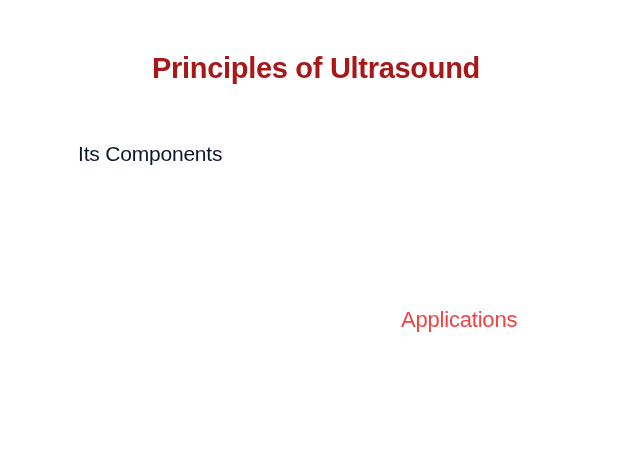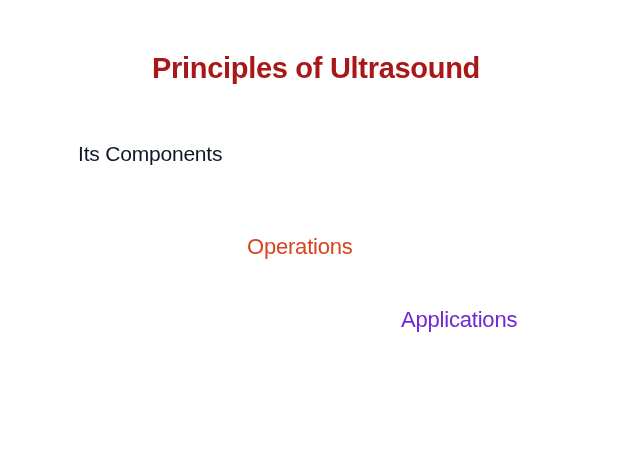--- a/index.html
+++ b/index.html
@@ -51,29 +51,28 @@
     font-weight: normal;
     color: #D8441F;
   }
 
   
   #line-applications {
     left: 401px;
     top: 307px;
     font-size: 22px;
     font-weight: normal;
-    color: #6d28d9;
+    color: #ef4444;
   }
 </style>
 </head>
 <body>
 
 <div id="slide">
 
   <div class="slide-text" id="title">Principles of Ultrasound</div>
 
   <div class="slide-text" id="line-components">Its Components</div>
 
-  <div class="slide-text" id="line-operations">Operations</div>
 
   <div class="slide-text" id="line-applications">Applications</div>
 
 </div>
 
 </body></html>

